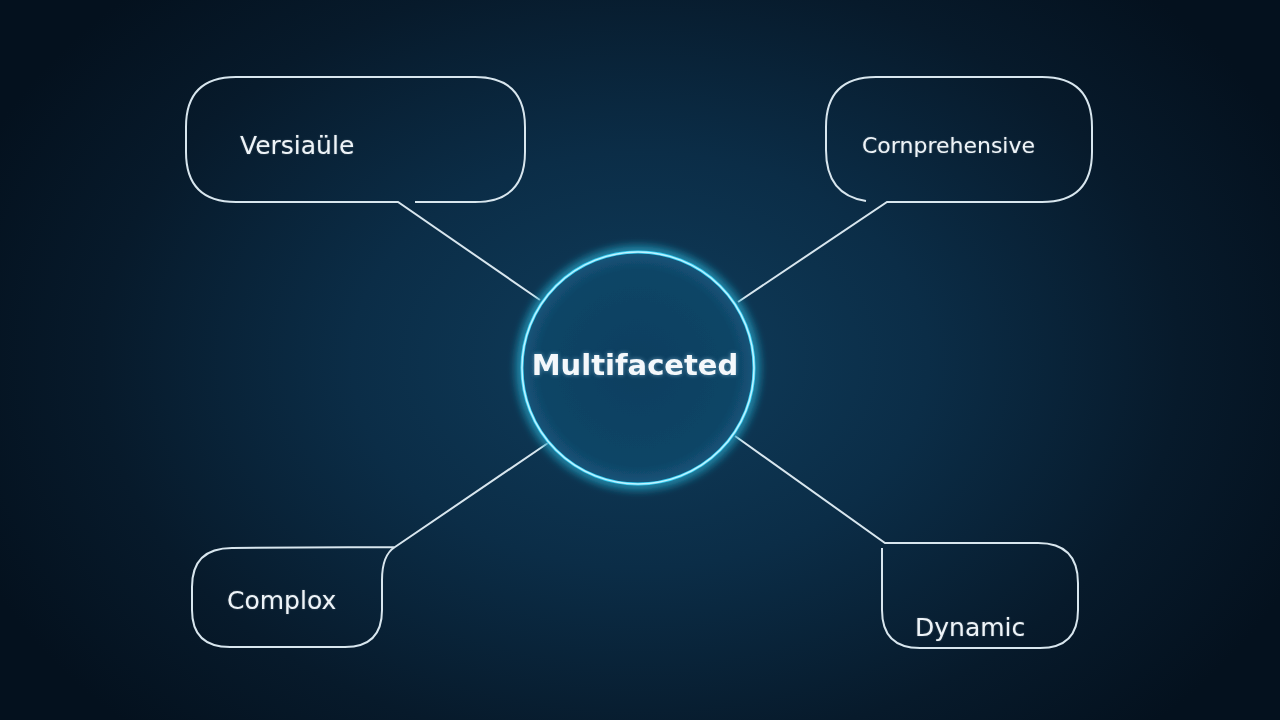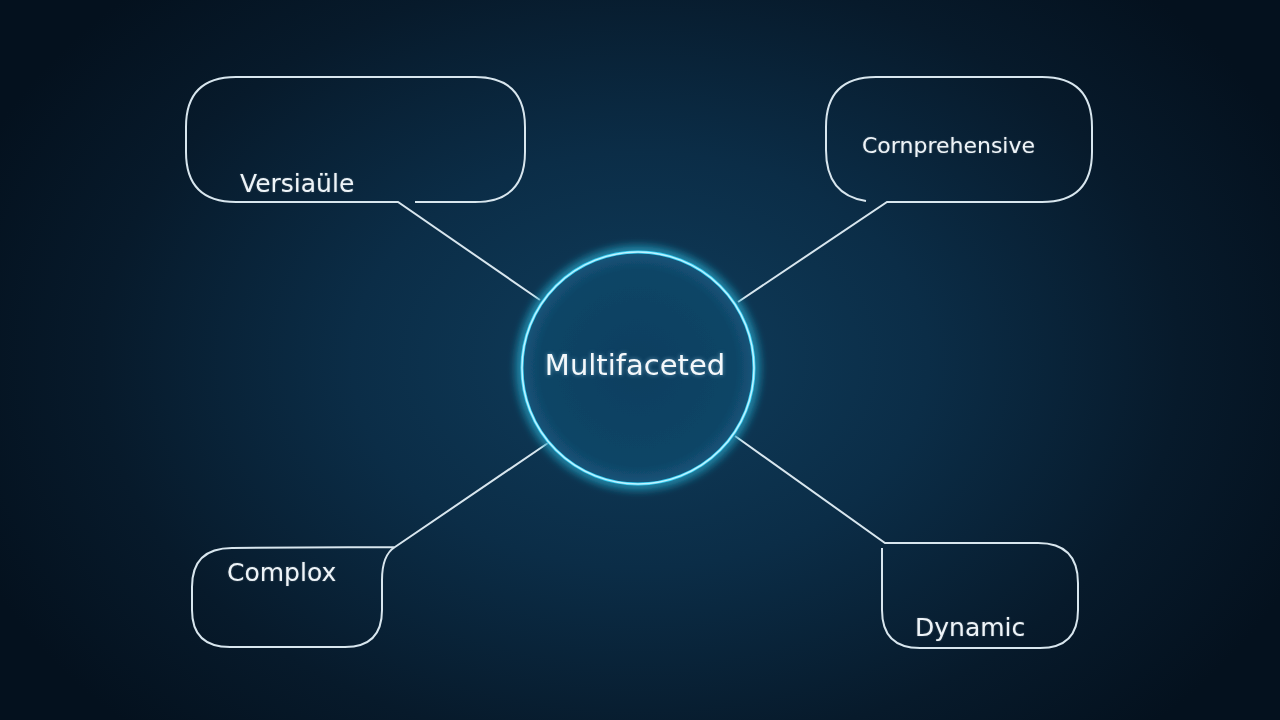--- a/index.html
+++ b/index.html
@@ -10,20 +10,21 @@
     }
     svg.wires { position: absolute; left: 0; top: 0; }
     .label {
       position: absolute; color: #eef4f8; font-size: 25px; white-space: nowrap;
       text-shadow: 0 0 2px rgba(255,255,255,0.3);
     }
     .center-label {
       position: absolute; left: 520px; top: 348px; width: 230px; text-align: center;
       color: #f4f8fb; font-size: 29px; white-space: nowrap;
       text-shadow: 0 0 4px rgba(180,230,255,0.5);
+      font-weight: bold;
     }
   </style>
 </head>
 <body>
 
 <svg class="wires" width="1280" height="720" viewBox="0 0 1280 720">
   <defs>
     <filter id="glow" x="-50%" y="-50%" width="200%" height="200%">
       <feGaussianBlur stdDeviation="6" result="b"></feGaussianBlur>
       <feMerge>
@@ -53,16 +54,16 @@
 
   <g fill="none" stroke="#d8e6ee" stroke-width="2">
     <path d="M 735 436 L 885 543 L 1038 543 Q 1078 543 1078 583 L 1078 610 Q 1078 648 1040 648 L 920 648 Q 882 648 882 610 L 882 548"></path>
   </g>
 
   <circle cx="638" cy="368" r="116" fill="url(#cfill)" stroke="#39d0f5" stroke-width="3" filter="url(#glow)"></circle>
   <circle cx="638" cy="368" r="116" fill="none" stroke="#bff2ff" stroke-width="1.5"></circle>
 </svg>
 
 <div class="center-label">Multifaceted</div>
-<div class="label" style="left:240px; top:131px; font-size:25px;margin-top:38px;">Versiaüle</div>
+<div class="label" style="left:240px; top:131px; font-size:25px;">Versiaüle</div>
 <div class="label" style="left:862px; top:133px; font-size:22px;">Cornprehensive</div>
-<div class="label" style="left:227px; top:558px; font-size:25px;">Complox</div>
+<div class="label" style="left:227px; top:586px; font-size:25px;">Complox</div>
 <div class="label" style="left:915px; top:589px; font-size:25px;margin-top:24px;">Dynamic</div>
 
 </body></html>

